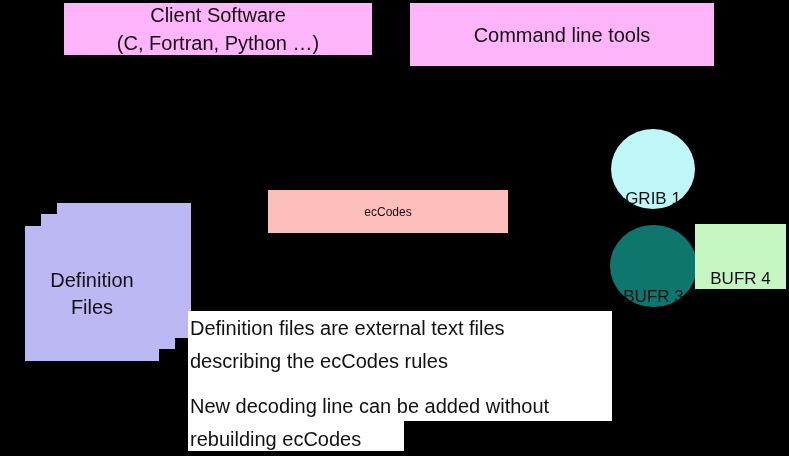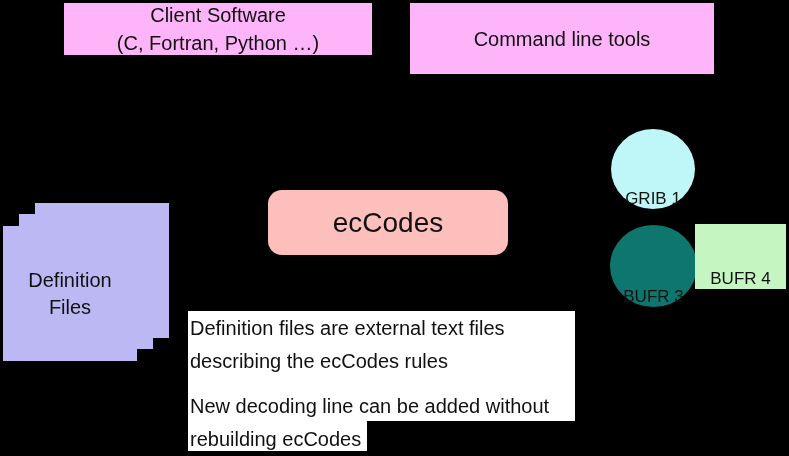--- a/index.html
+++ b/index.html
@@ -5,36 +5,36 @@
   html, body { margin: 0; padding: 0; background: #000; }
   #canvas {
     position: relative;
     width: 789px;
     height: 456px;
     background: #000;
     overflow: hidden;
     font-family: "Liberation Sans", sans-serif;
     color: #111;
   }
-  .abs { position: absolute; }
+  .abs { position: absolute; padding-left: 37px; }
   .box {
     position: absolute;
     display: flex;
     flex-direction: column;
     align-items: center;
     justify-content: center;
     text-align: center;
   }
   
   #client-box  { left: 64px;  top: 3px; width: 308px; height: 52px; font-size: 20px; line-height: 28px; }
-  #cmd-box     { left: 410px; top: 3px; width: 304px; height: 71px; font-size: 20px; line-height: 28px; }
+  #cmd-box     { left: 410px; top: 3px; width: 304px; height: 63px; font-size: 20px; line-height: 28px; }
   
-  #eccodes-box { left: 268px; top: 190px; width: 240px; height: 65px; font-size: 28px; border-radius: 14px; }
+  #eccodes-box { left: 268px; top: 190px; width: 240px; height: 43px; font-size: 12px; }
   
-  .page { position: absolute; width: 134px; height: 135px; }
+  .page { position: absolute; width: 134px; height: 135px; margin-left: 22px; }
   #def-page-back  { left: 35px; top: 203px; }
   #def-page-mid   { left: 19px; top: 214px; }
   #def-page-front { left: 3px;  top: 226px; font-size: 20px; line-height: 27px; }
   
   .fmt {
     position: absolute;
     display: flex;
     align-items: flex-end;
     justify-content: center;
     font-size: 17px;

